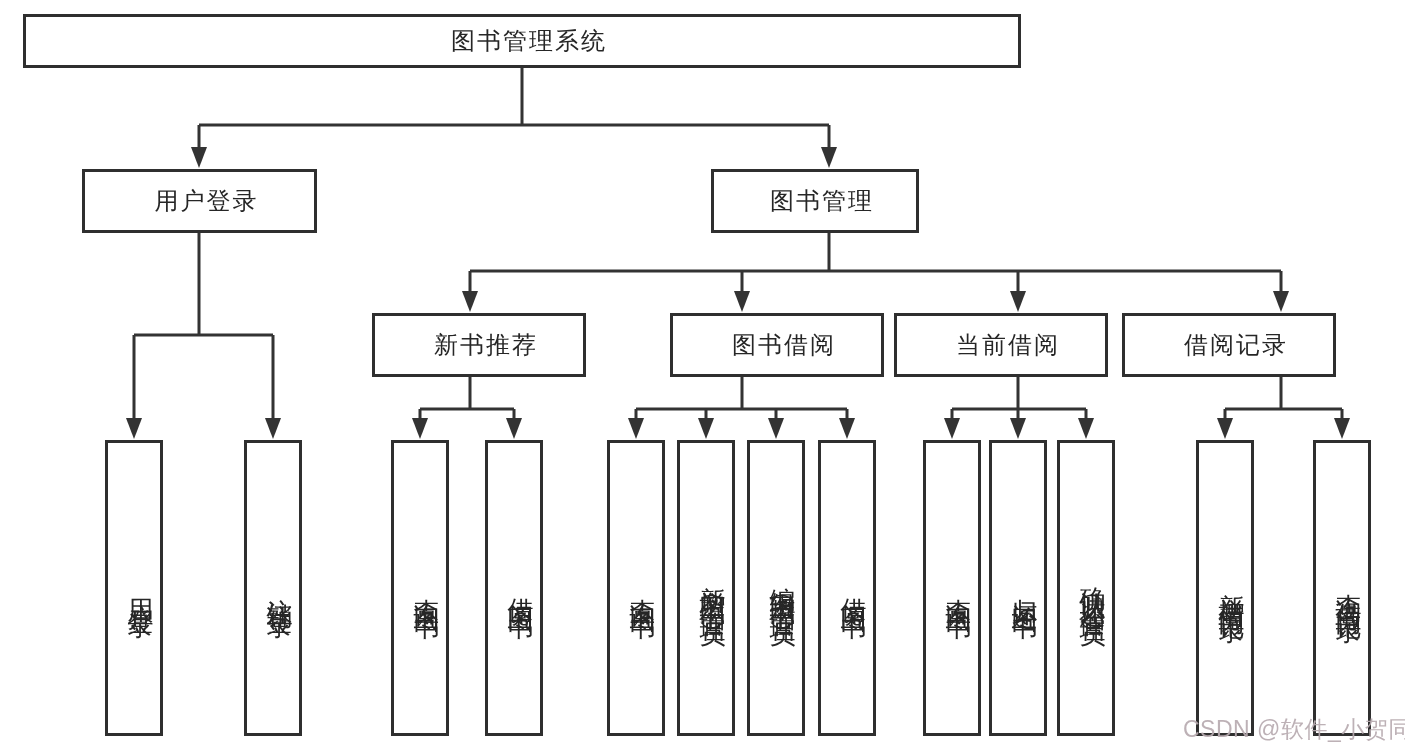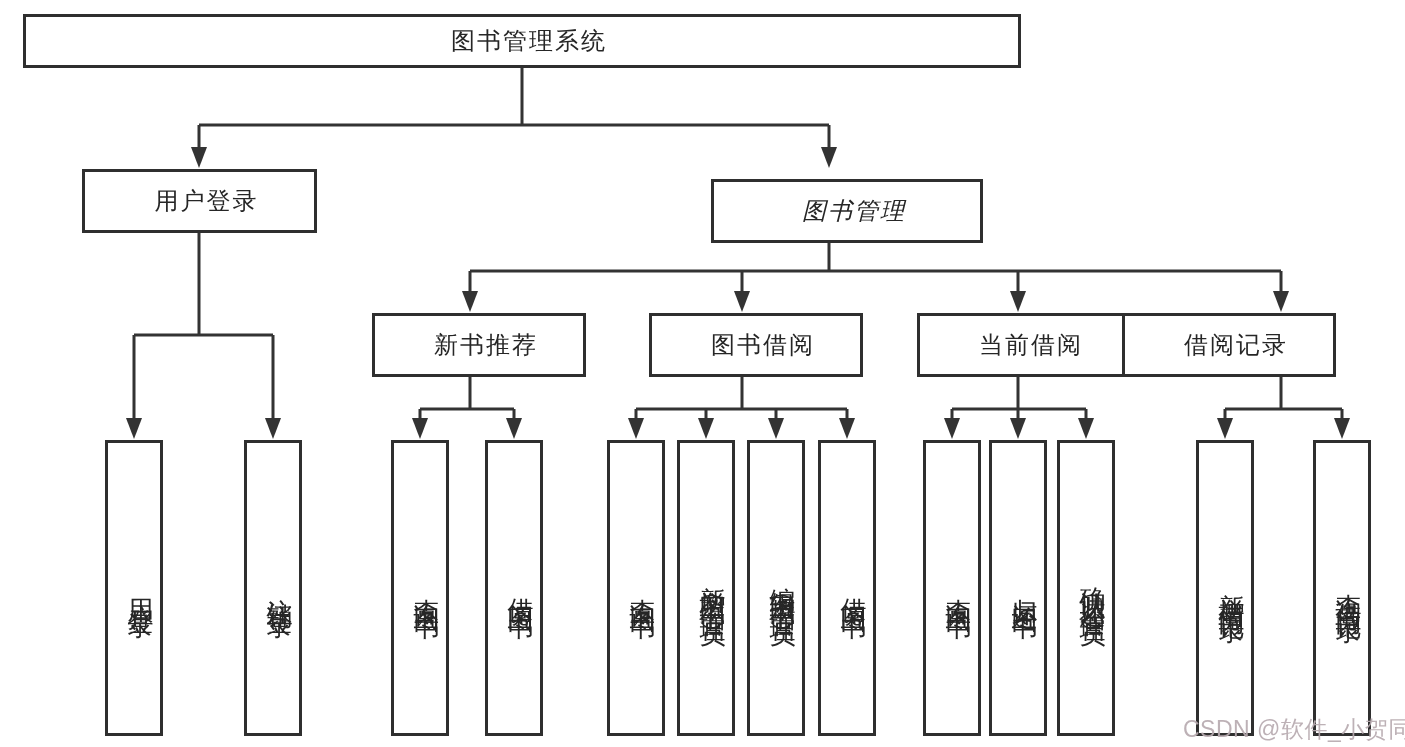--- a/index.html
+++ b/index.html
@@ -34,25 +34,25 @@
     white-space: nowrap;
   }
   .leaf .lbl {
     writing-mode: vertical-rl;
     font-size: 26px;
     letter-spacing: 5px;
     line-height: 1;
   }
   .root  { left: 23px;  top: 14px;  width: 998px; height: 54px; }
   .l2a   { left: 82px;  top: 169px; width: 235px; height: 64px; }
-  .l2b   { left: 711px; top: 179px; width: 272px; height: 64px; font-style: italic; }
+  .l2b   { left: 711px; top: 169px; width: 208px; height: 64px; }
   .l3    { top: 313px; width: 214px; height: 64px; }
   .l3a   { left: 363px; margin-left: 9px; }
-  .l3b   { left: 649px; justify-content: center; }
-  .l3c   { left: 917px; align-items: center; }
+  .l3b   { left: 670px; justify-content: center; }
+  .l3c   { left: 894px; align-items: center; }
   .l3d   { left: 1122px; }
   .leaf  { top: 440px; width: 58px; height: 296px; }
   .lf1   { left: 105px; }
   .lf2   { left: 244px; }
   .lf3   { left: 391px; }
   .lf4   { left: 485px; }
   .lf5   { left: 607px; }
   .lf6   { left: 677px; }
   .lf7   { left: 747px; }
   .lf8   { left: 818px; }

